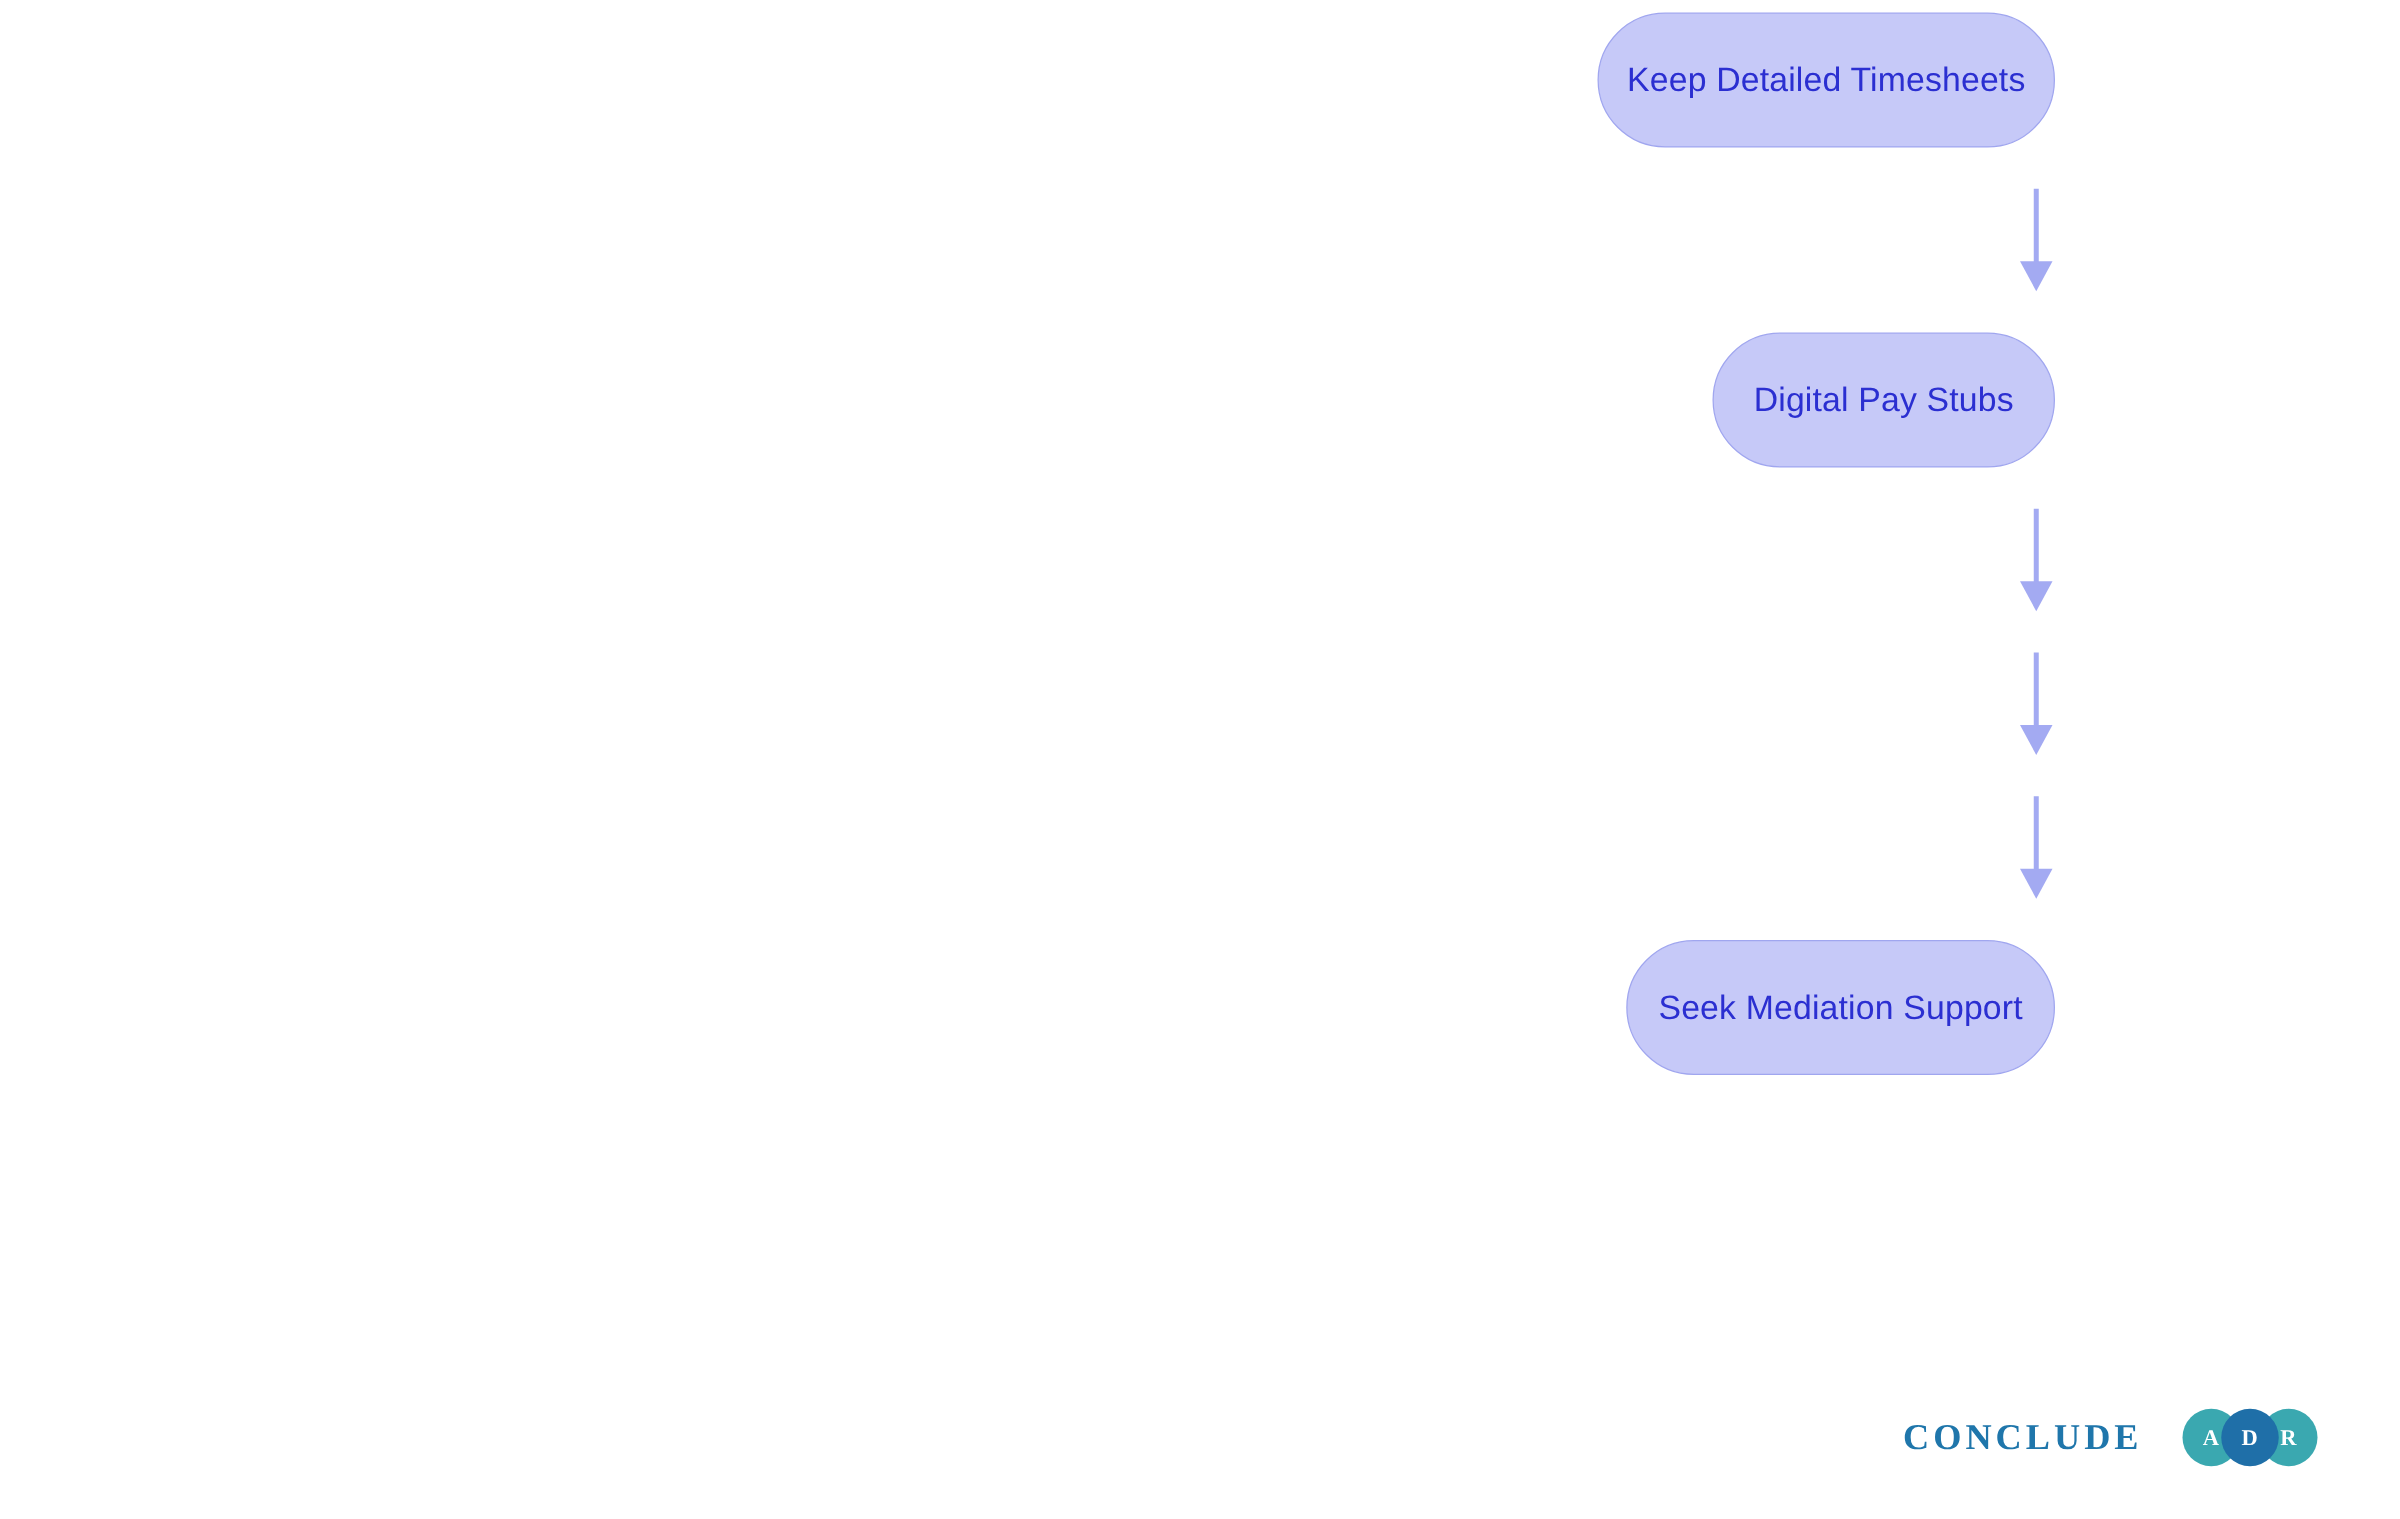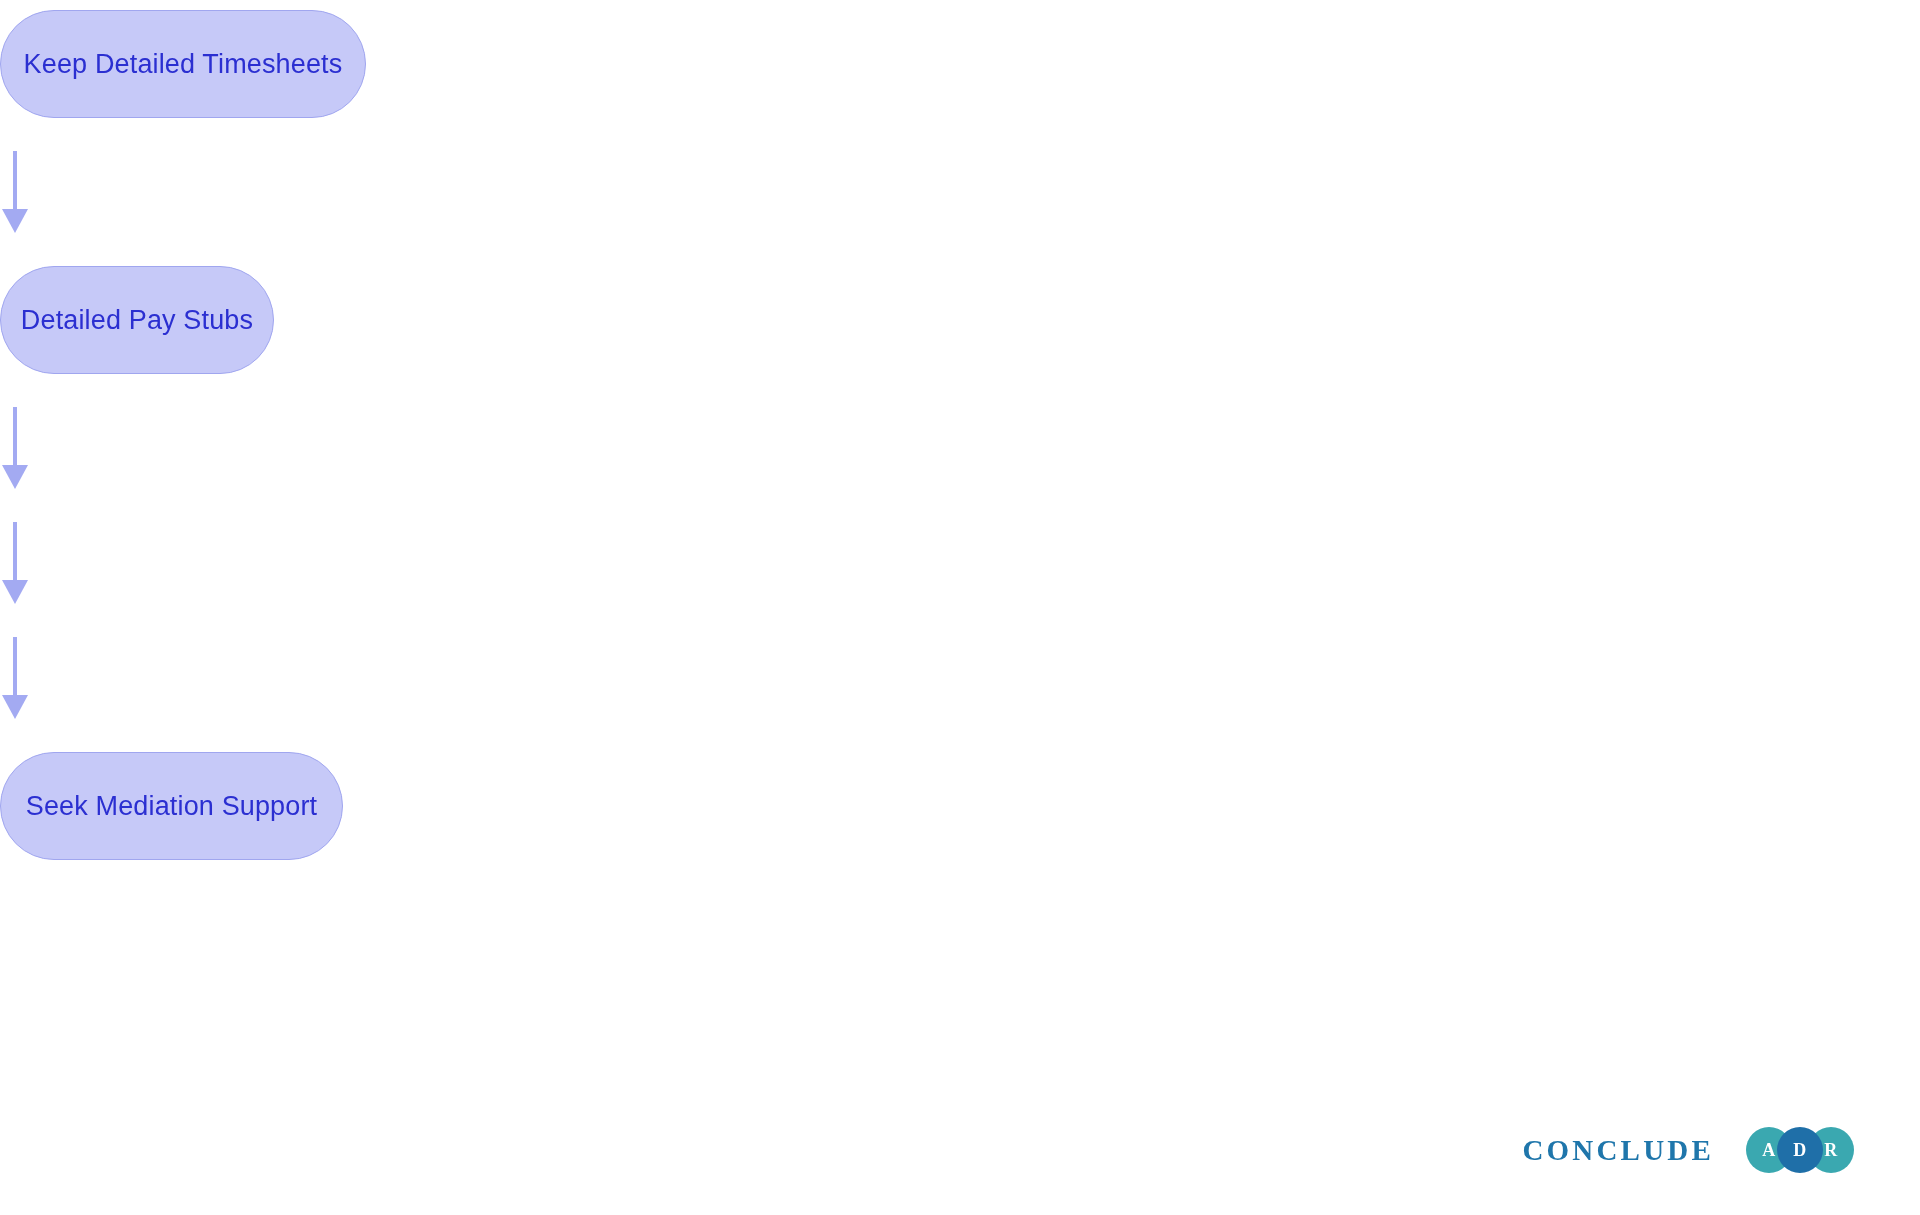--- a/index.html
+++ b/index.html
@@ -24,21 +24,21 @@
   }
 
   
   .flow-column {
     position: absolute;
     left: 0;
     top: 0;
     width: 1644px;
     display: flex;
     flex-direction: column;
-    align-items: flex-start;
+    align-items: flex-end;
     gap: 33px;
   }
 
   .flow-node {
     box-sizing: border-box;
     height: 108px;
     background: #c6c9f8;
     border: 1.6px solid #a0a6ef;
     border-radius: 54px;
     display: flex;
@@ -143,21 +143,21 @@
     <div class="flow-node node-w-1">
       <span class="flow-node-label">Keep Detailed Timesheets</span>
     </div>
 
     <div class="flow-connector">
       <span class="conn-line"></span>
       <span class="conn-head"></span>
     </div>
 
     <div class="flow-node node-w-2">
-      <span class="flow-node-label">Detailed Pay Stubs</span>
+      <span class="flow-node-label">Digital Pay Stubs</span>
     </div>
 
     <div class="flow-connector">
       <span class="conn-line"></span>
       <span class="conn-head"></span>
     </div>
 
 
     <div class="flow-connector">
       <span class="conn-line"></span>

